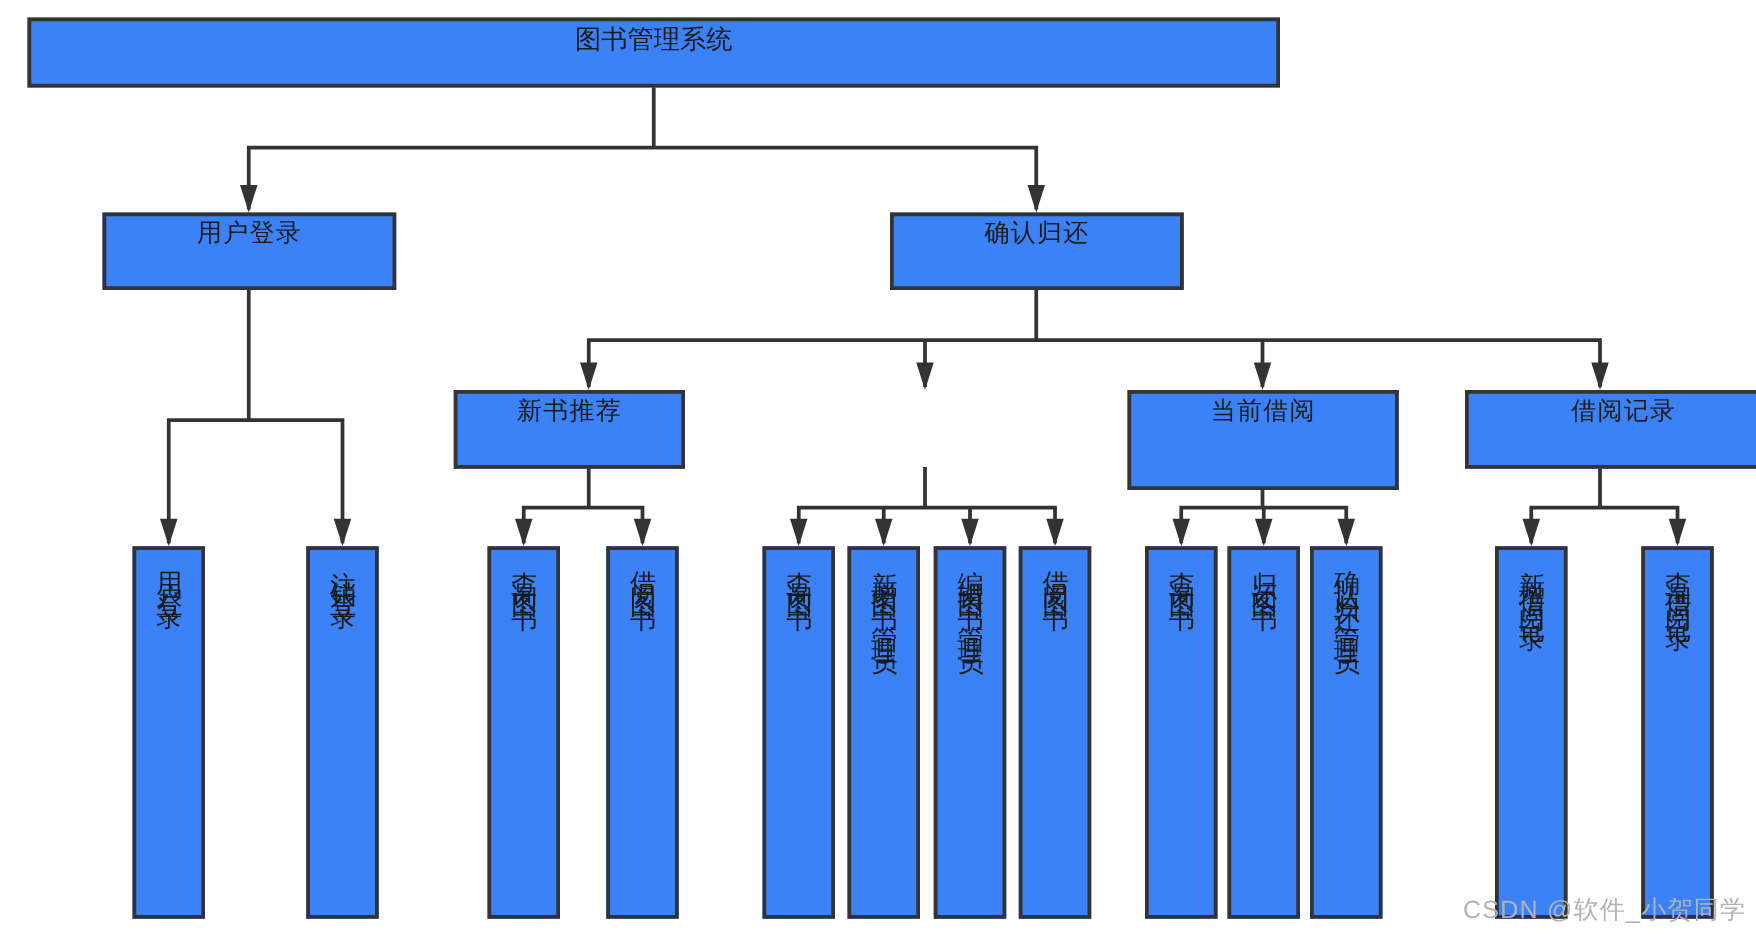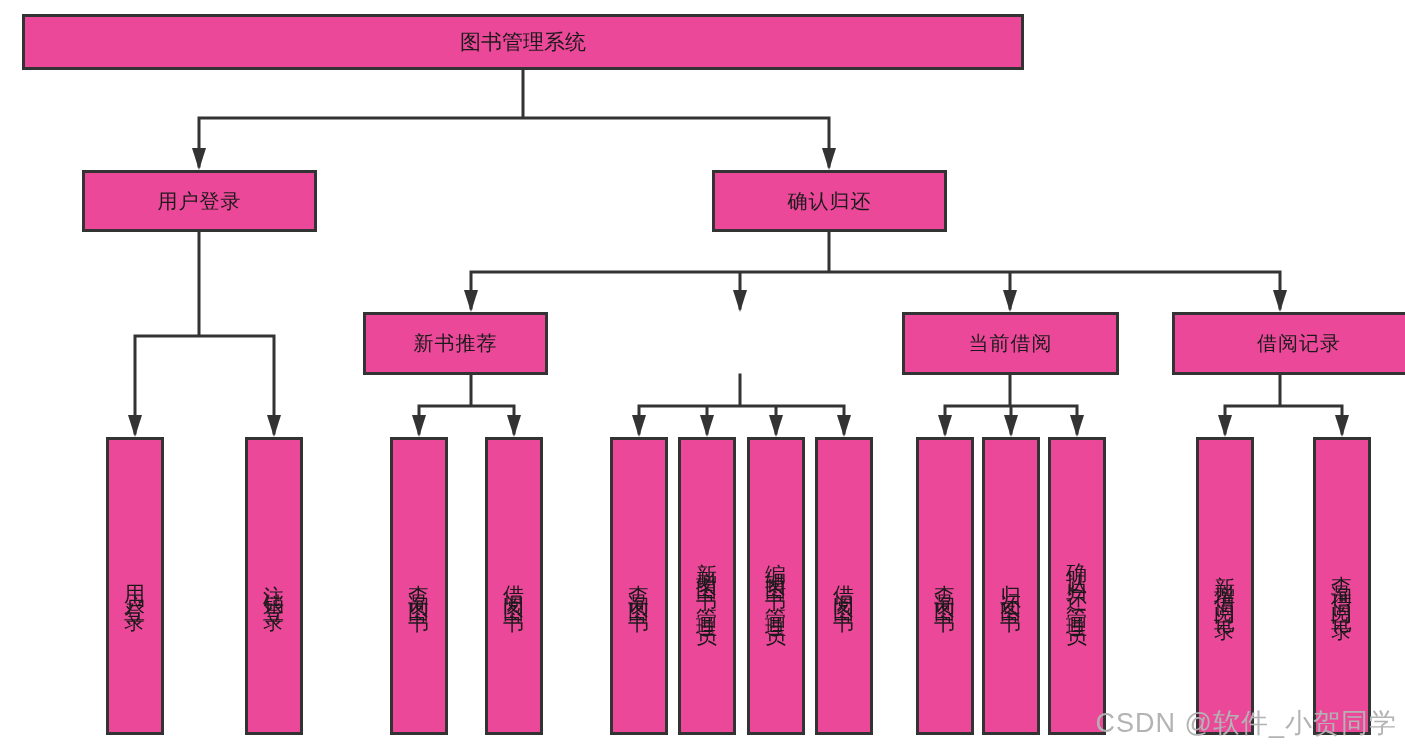--- a/index.html
+++ b/index.html
@@ -17,39 +17,39 @@
     font-family:"Liberation Sans",sans-serif;
     overflow:hidden;
   }
   .connector-svg{position:absolute;left:0;top:0;}
   .connector-svg path{stroke:var(--line-color);stroke-width:3;fill:none;stroke-linecap:square;}
   .connector-svg polygon{fill:var(--line-color);stroke:none;}
   .node{
     position:absolute;
     box-sizing:border-box;
     border:3px solid var(--box-border);
-    background:#ec4899;
-    display:flex;align-items:center;justify-content:center;
+    background:#3b82f6;
+    display:flex;justify-content:center;
     color:var(--text-color);
   }
   .h-node{font-size:20px;letter-spacing:1px;}
   .root-node{font-size:21px;}
   .leaf{width:58px;top:437px;height:298px;}
   .v-text{
     writing-mode:vertical-rl;
     text-orientation:mixed;
     font-size:21px;
     line-height:1;
     letter-spacing:9px;
     white-space:nowrap;
   }
   .watermark{
     position:absolute;
     right:8px;bottom:6px;
-    font-size:27px;
+    font-size:20px;
     color:var(--watermark-color);
     letter-spacing:1px;
     pointer-events:none;
   }
 </style>
 </head>
 <body>
 
 <div class="canvas">
 
@@ -83,21 +83,21 @@
   <div class="node h-node" style="left:82px;top:170px;width:235px;height:62px">
     <span>用户登录</span>
   </div>
   <div class="node h-node" style="left:712px;top:170px;width:235px;height:62px">
     <span>确认归还</span>
   </div>
 
   <div class="node h-node" style="left:363px;top:312px;width:185px;height:63px">
     <span>新书推荐</span>
   </div>
-  <div class="node h-node" style="left:902px;top:312px;width:217px;height:63px">
+  <div class="node h-node" style="left:902px;top:312px;width:217px;height:80px">
     <span>当前借阅</span>
   </div>
   <div class="node h-node" style="left:1172px;top:312px;width:254px;height:63px">
     <span>借阅记录</span>
   </div>
 
   <div class="node leaf" style="left:106px">
     <span class="v-text">用户登录</span>
   </div>
   <div class="node leaf" style="left:245px">

